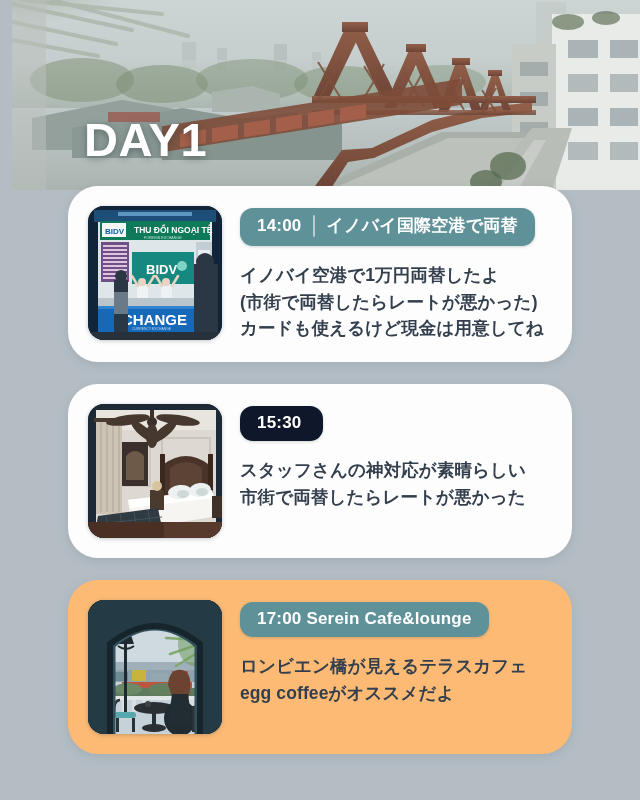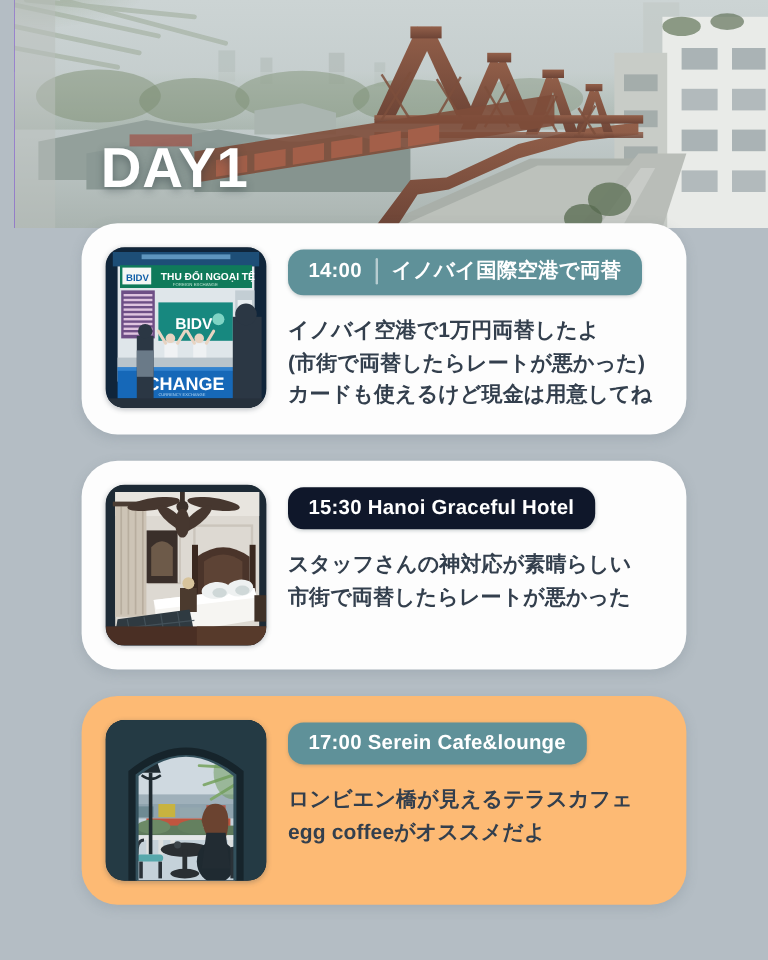--- a/index.html
+++ b/index.html
@@ -388,21 +388,20 @@
         </g>
 
         <rect x="0" y="118" width="134" height="16" fill="#4a2f24"></rect>
         <rect x="76" y="118" width="58" height="16" fill="#573a2b"></rect>
       </svg>
     </div>
     <div class="card-body">
       <div class="badge" style="background: #0f172a; color: rgb(255, 255, 255);">
         <span>15:30</span>
         <span>&nbsp;</span>
-        <span>Hanoi Graceful Hotel</span>
       </div>
       <div class="desc" style="color: rgb(51, 63, 77);">
         <div>スタッフさんの神対応が素晴らしい</div>
         <div>市街で両替したらレートが悪かった</div>
       </div>
     </div>
   </div>
 
   <div class="card" style="background: #fdba74;">
     <div class="thumb">

